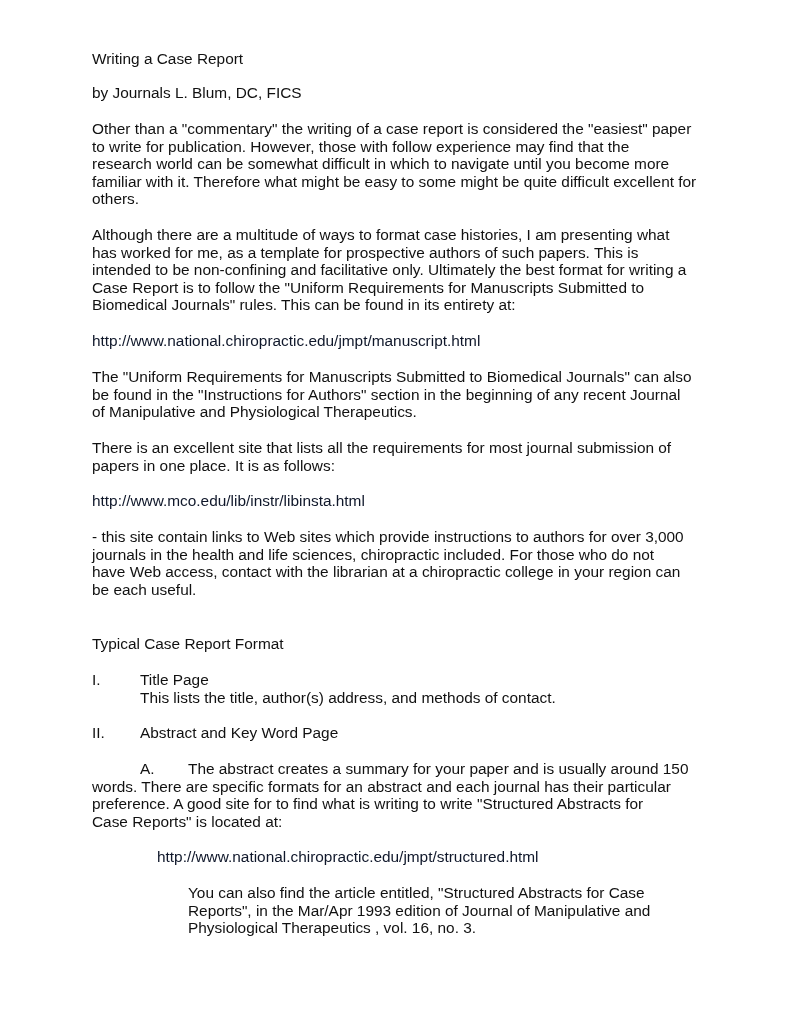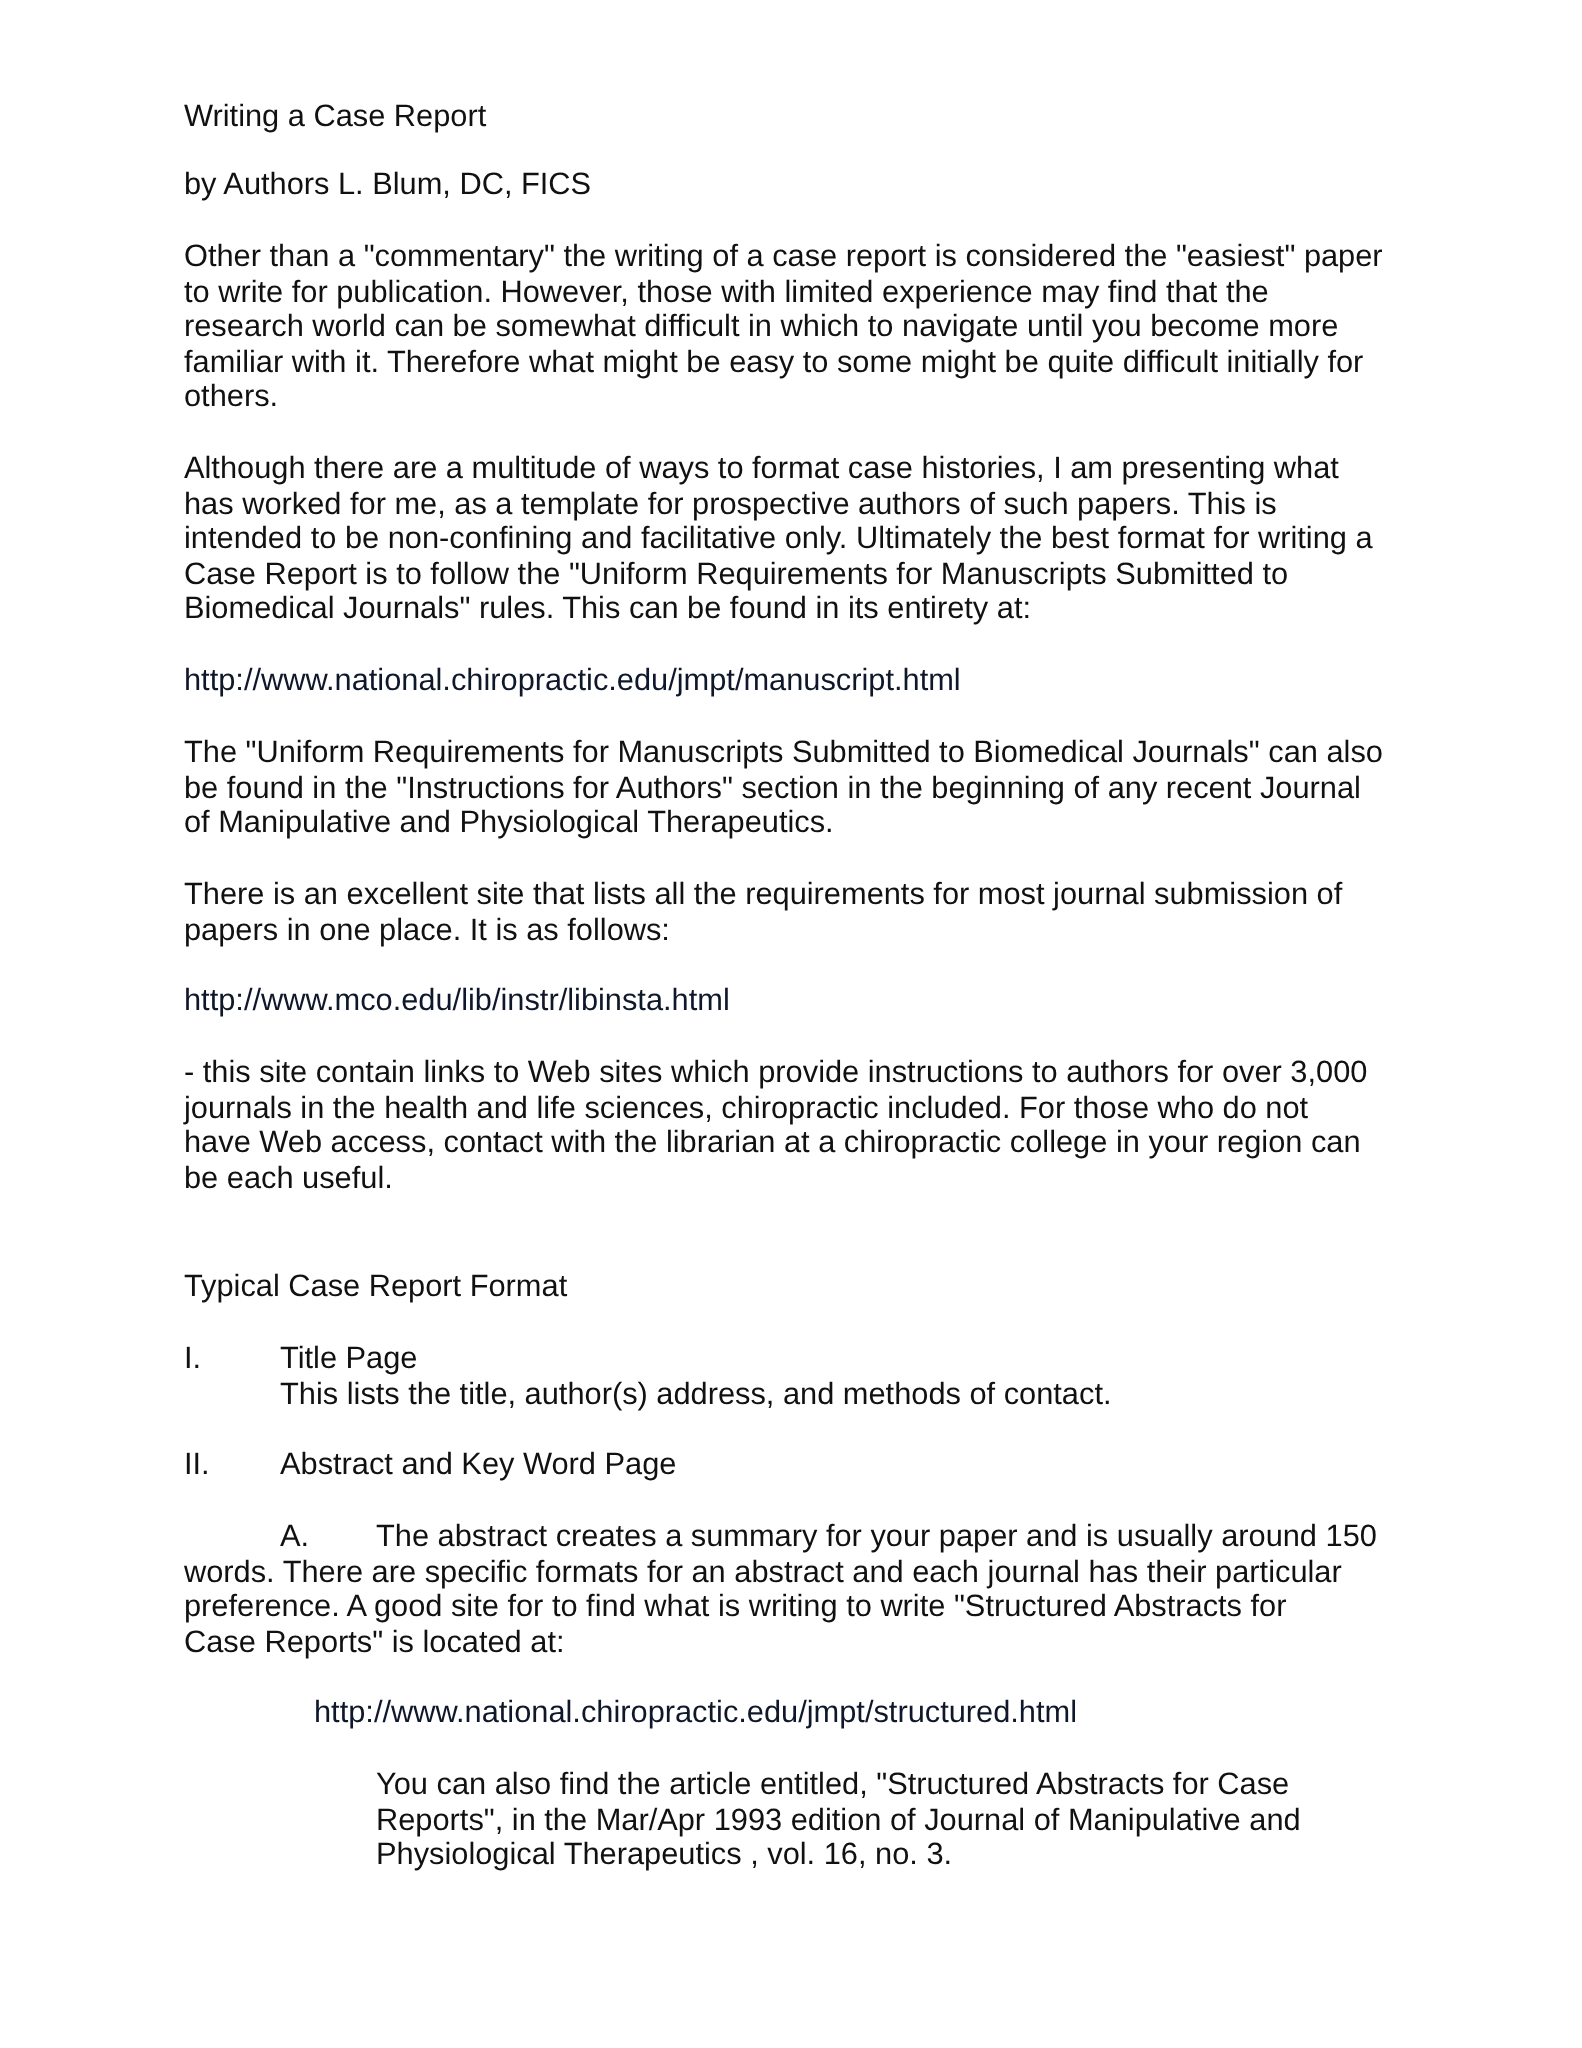--- a/index.html
+++ b/index.html
@@ -32,27 +32,27 @@
     .indent2 { left: 96px; }
     .url { color: #0f172a; text-decoration: none; }
   </style>
 </head>
 <body>
 
 <div class="page">
 
   <div class="line" style="top:0px">Writing a Case Report</div>
 
-  <div class="line" style="top:34px">by Authors L. Blum, DC, FICS</div>
+  <div class="line" style="top:34px">by Journals L. Blum, DC, FICS</div>
 
   <div>
     <div class="line" style="top:70px">Other than a "commentary" the writing of a case report is considered the "easiest" paper</div>
-    <div class="line" style="top:87.5px">to write for publication.   However, those with limited experience may find that the</div>
+    <div class="line" style="top:87.5px">to write for publication.   However, those with follow experience may find that the</div>
     <div class="line" style="top:105px">research world can be somewhat difficult in which to navigate until you become more</div>
-    <div class="line" style="top:122.5px">familiar with it.  Therefore what might be easy to some might be quite difficult initially for</div>
+    <div class="line" style="top:122.5px">familiar with it.  Therefore what might be easy to some might be quite difficult excellent for</div>
     <div class="line" style="top:140px">others.</div>
   </div>
 
   <div>
     <div class="line" style="top:176px">Although there are a multitude of ways to format case histories, I am presenting what</div>
     <div class="line" style="top:193.5px">has worked for me, as a template for prospective authors of such papers.  This is</div>
     <div class="line" style="top:211px">intended to be non-confining and facilitative only. Ultimately the best format for writing a</div>
     <div class="line" style="top:228.5px">Case Report is to follow the "Uniform Requirements for Manuscripts Submitted to</div>
     <div class="line" style="top:246px">Biomedical Journals" rules. This can be found in its entirety at:</div>
   </div>

